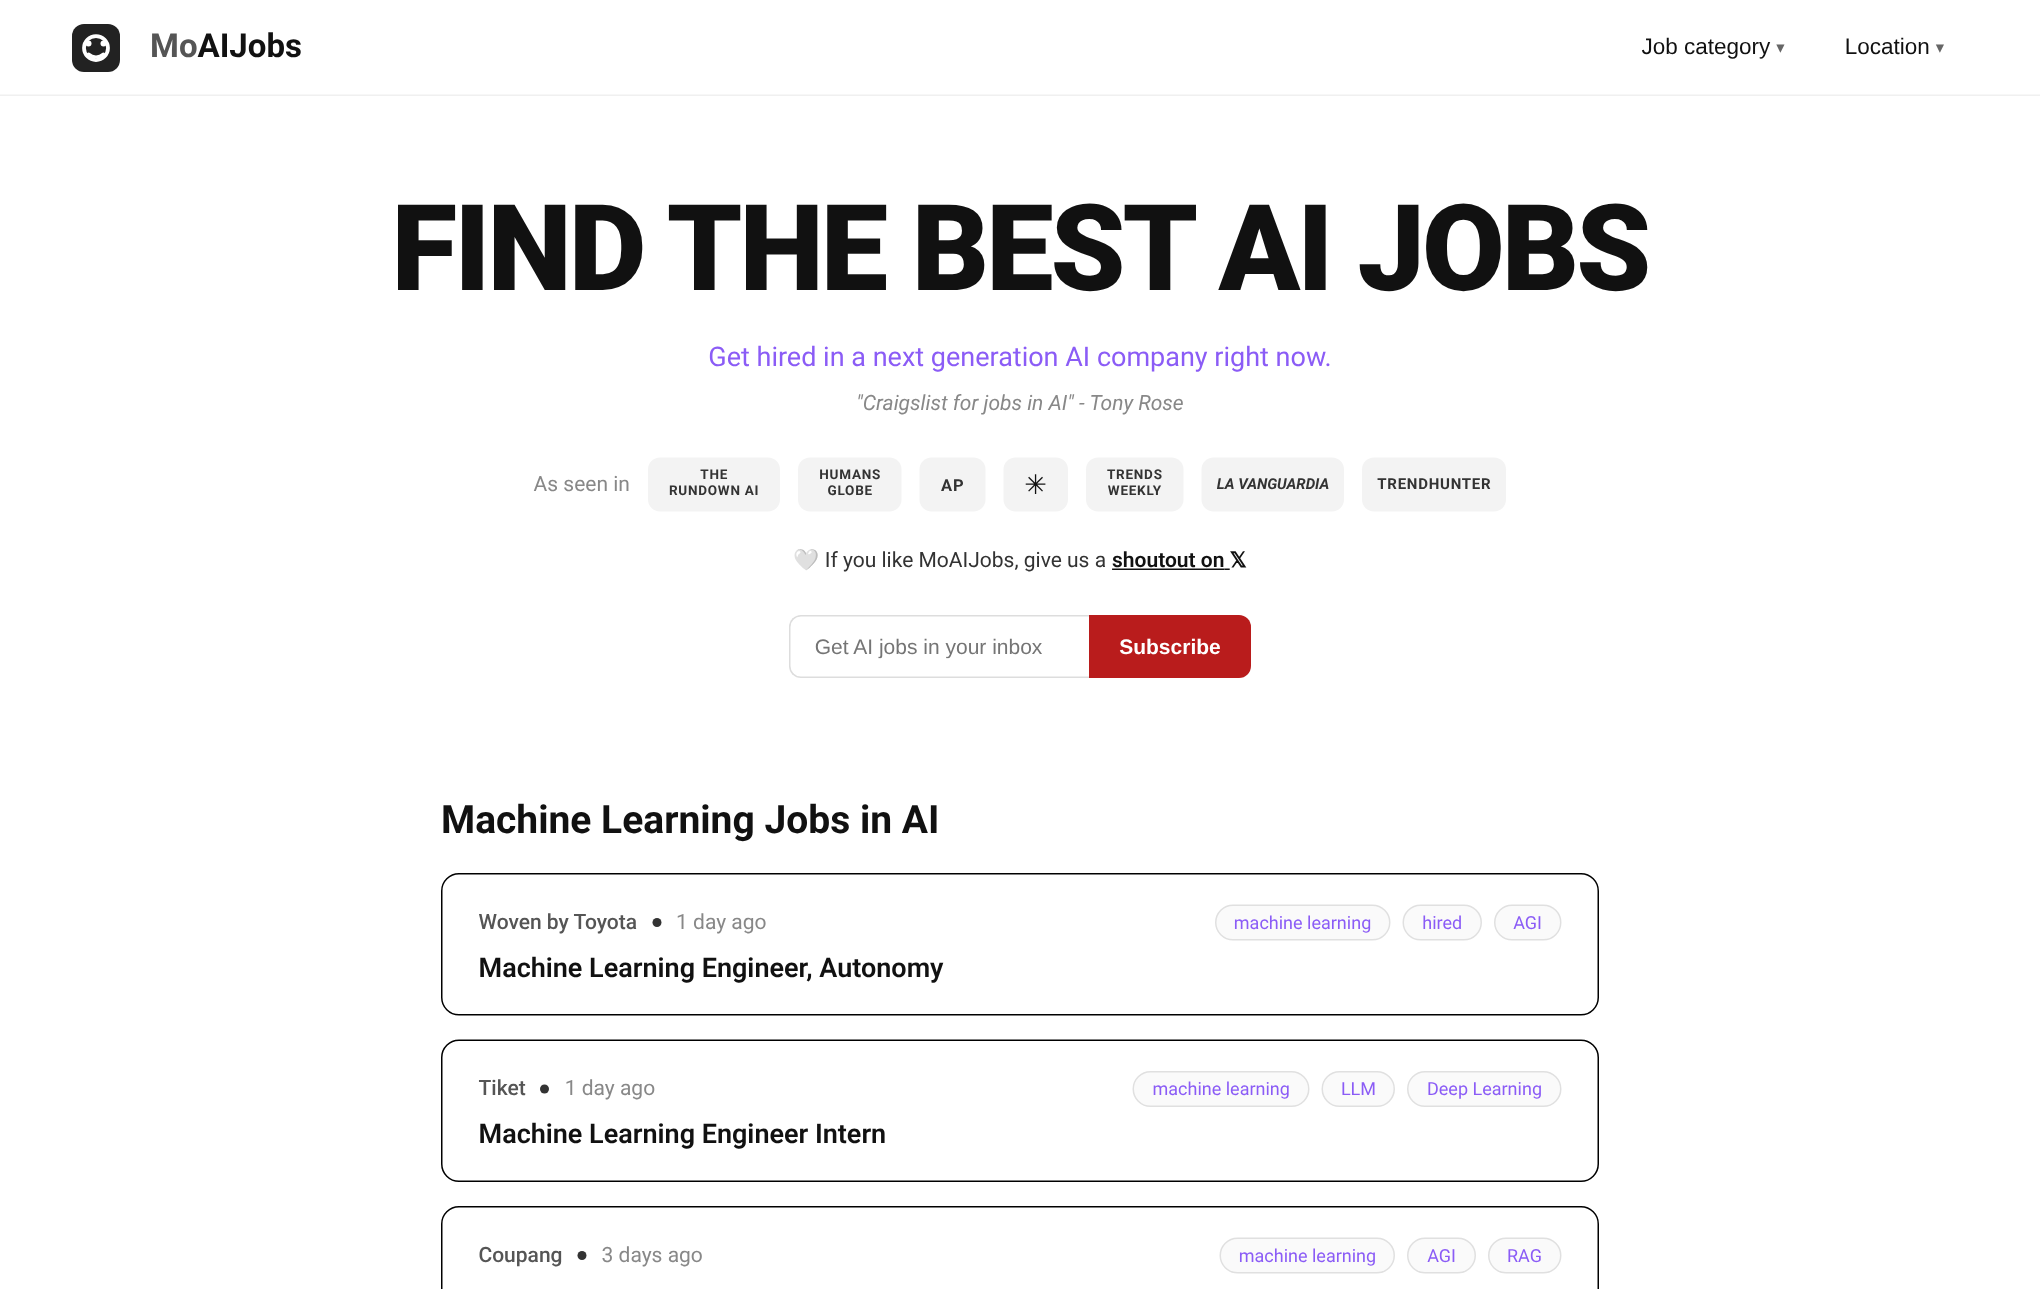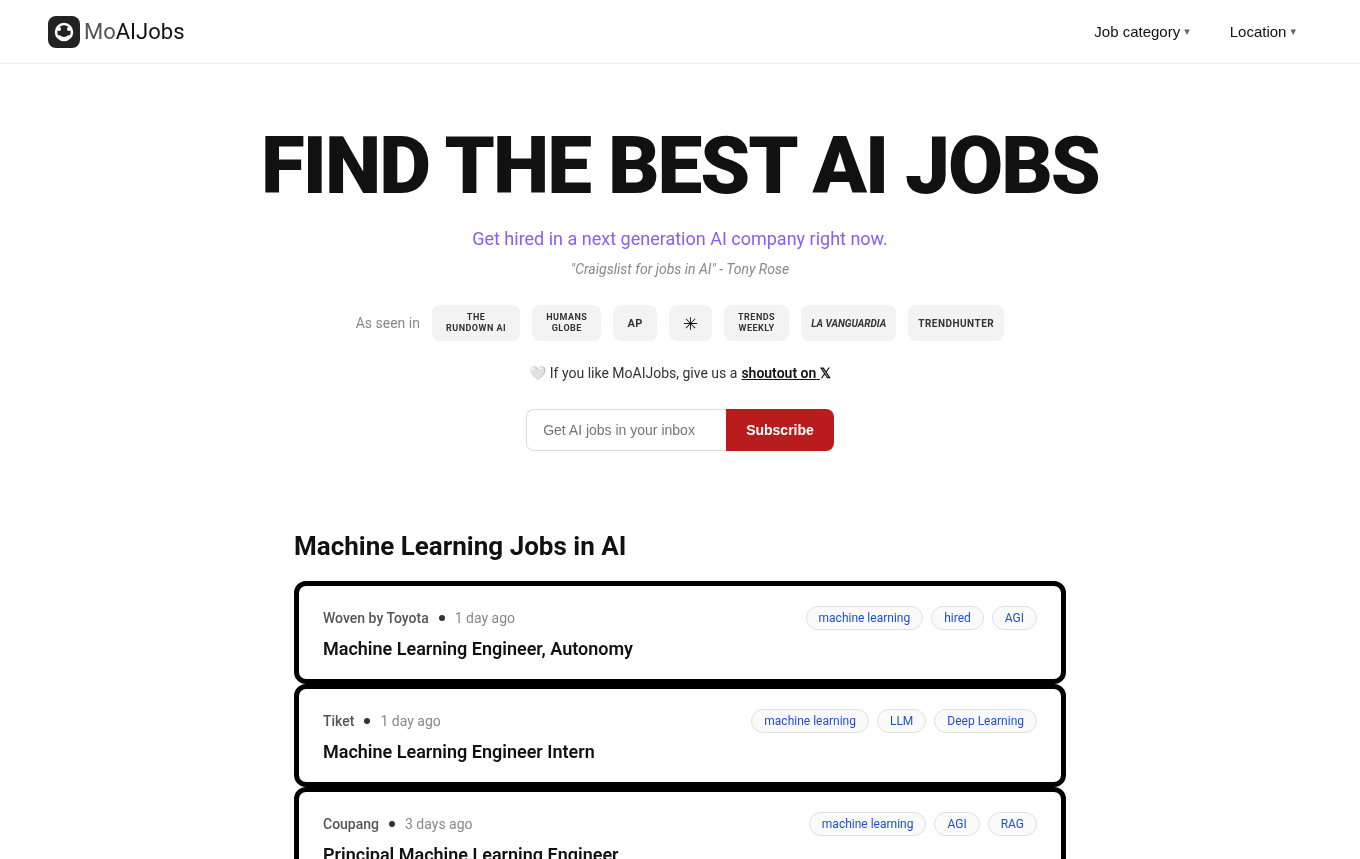--- a/index.html
+++ b/index.html
@@ -15,23 +15,23 @@
       display: flex;
       align-items: center;
       justify-content: space-between;
       padding: 0 48px;
       height: 64px;
       border-bottom: 1px solid #f0f0f0;
     }
     .nav-logo {
       display: flex;
       align-items: center;
-      gap: 4px;
+      gap: 20px;
       font-size: 22px;
-      font-weight: 400;
+      font-weight: 700;
       text-decoration: none;
       color: #111;
     }
     .logo-icon {
       width: 32px;
       height: 32px;
     }
     .logo-mo { color: #555; }
     .logo-ai { color: #111; }
     .nav-right {
@@ -181,23 +181,24 @@
       padding: 0 24px 48px;
     }
     .section-title {
       font-size: 26px;
       font-weight: 700;
       margin-bottom: 20px;
     }
 
     
     .job-card {
-      border: 5px solid #000000;
+      border: 1px solid #000000;
       border-radius: 12px;
       padding: 20px 24px;
+      margin-bottom: 16px;
       cursor: pointer;
       transition: box-shadow 0.15s;
     }
     .job-card-top {
       display: flex;
       align-items: center;
       justify-content: space-between;
       margin-bottom: 8px;
     }
     .job-meta {
@@ -221,21 +222,21 @@
     }
     .job-tags {
       display: flex;
       gap: 8px;
     }
     .tag {
       padding: 4px 12px;
       border-radius: 20px;
       border: 1px solid #e0e0e0;
       font-size: 12px;
-      color: #1d4ed8;
+      color: #8b5cf6;
       background: #fafafa;
     }
     .job-title {
       font-size: 18px;
       font-weight: 600;
       color: #111;
       margin-top: 2px;
     }
   </style>
 </head>

